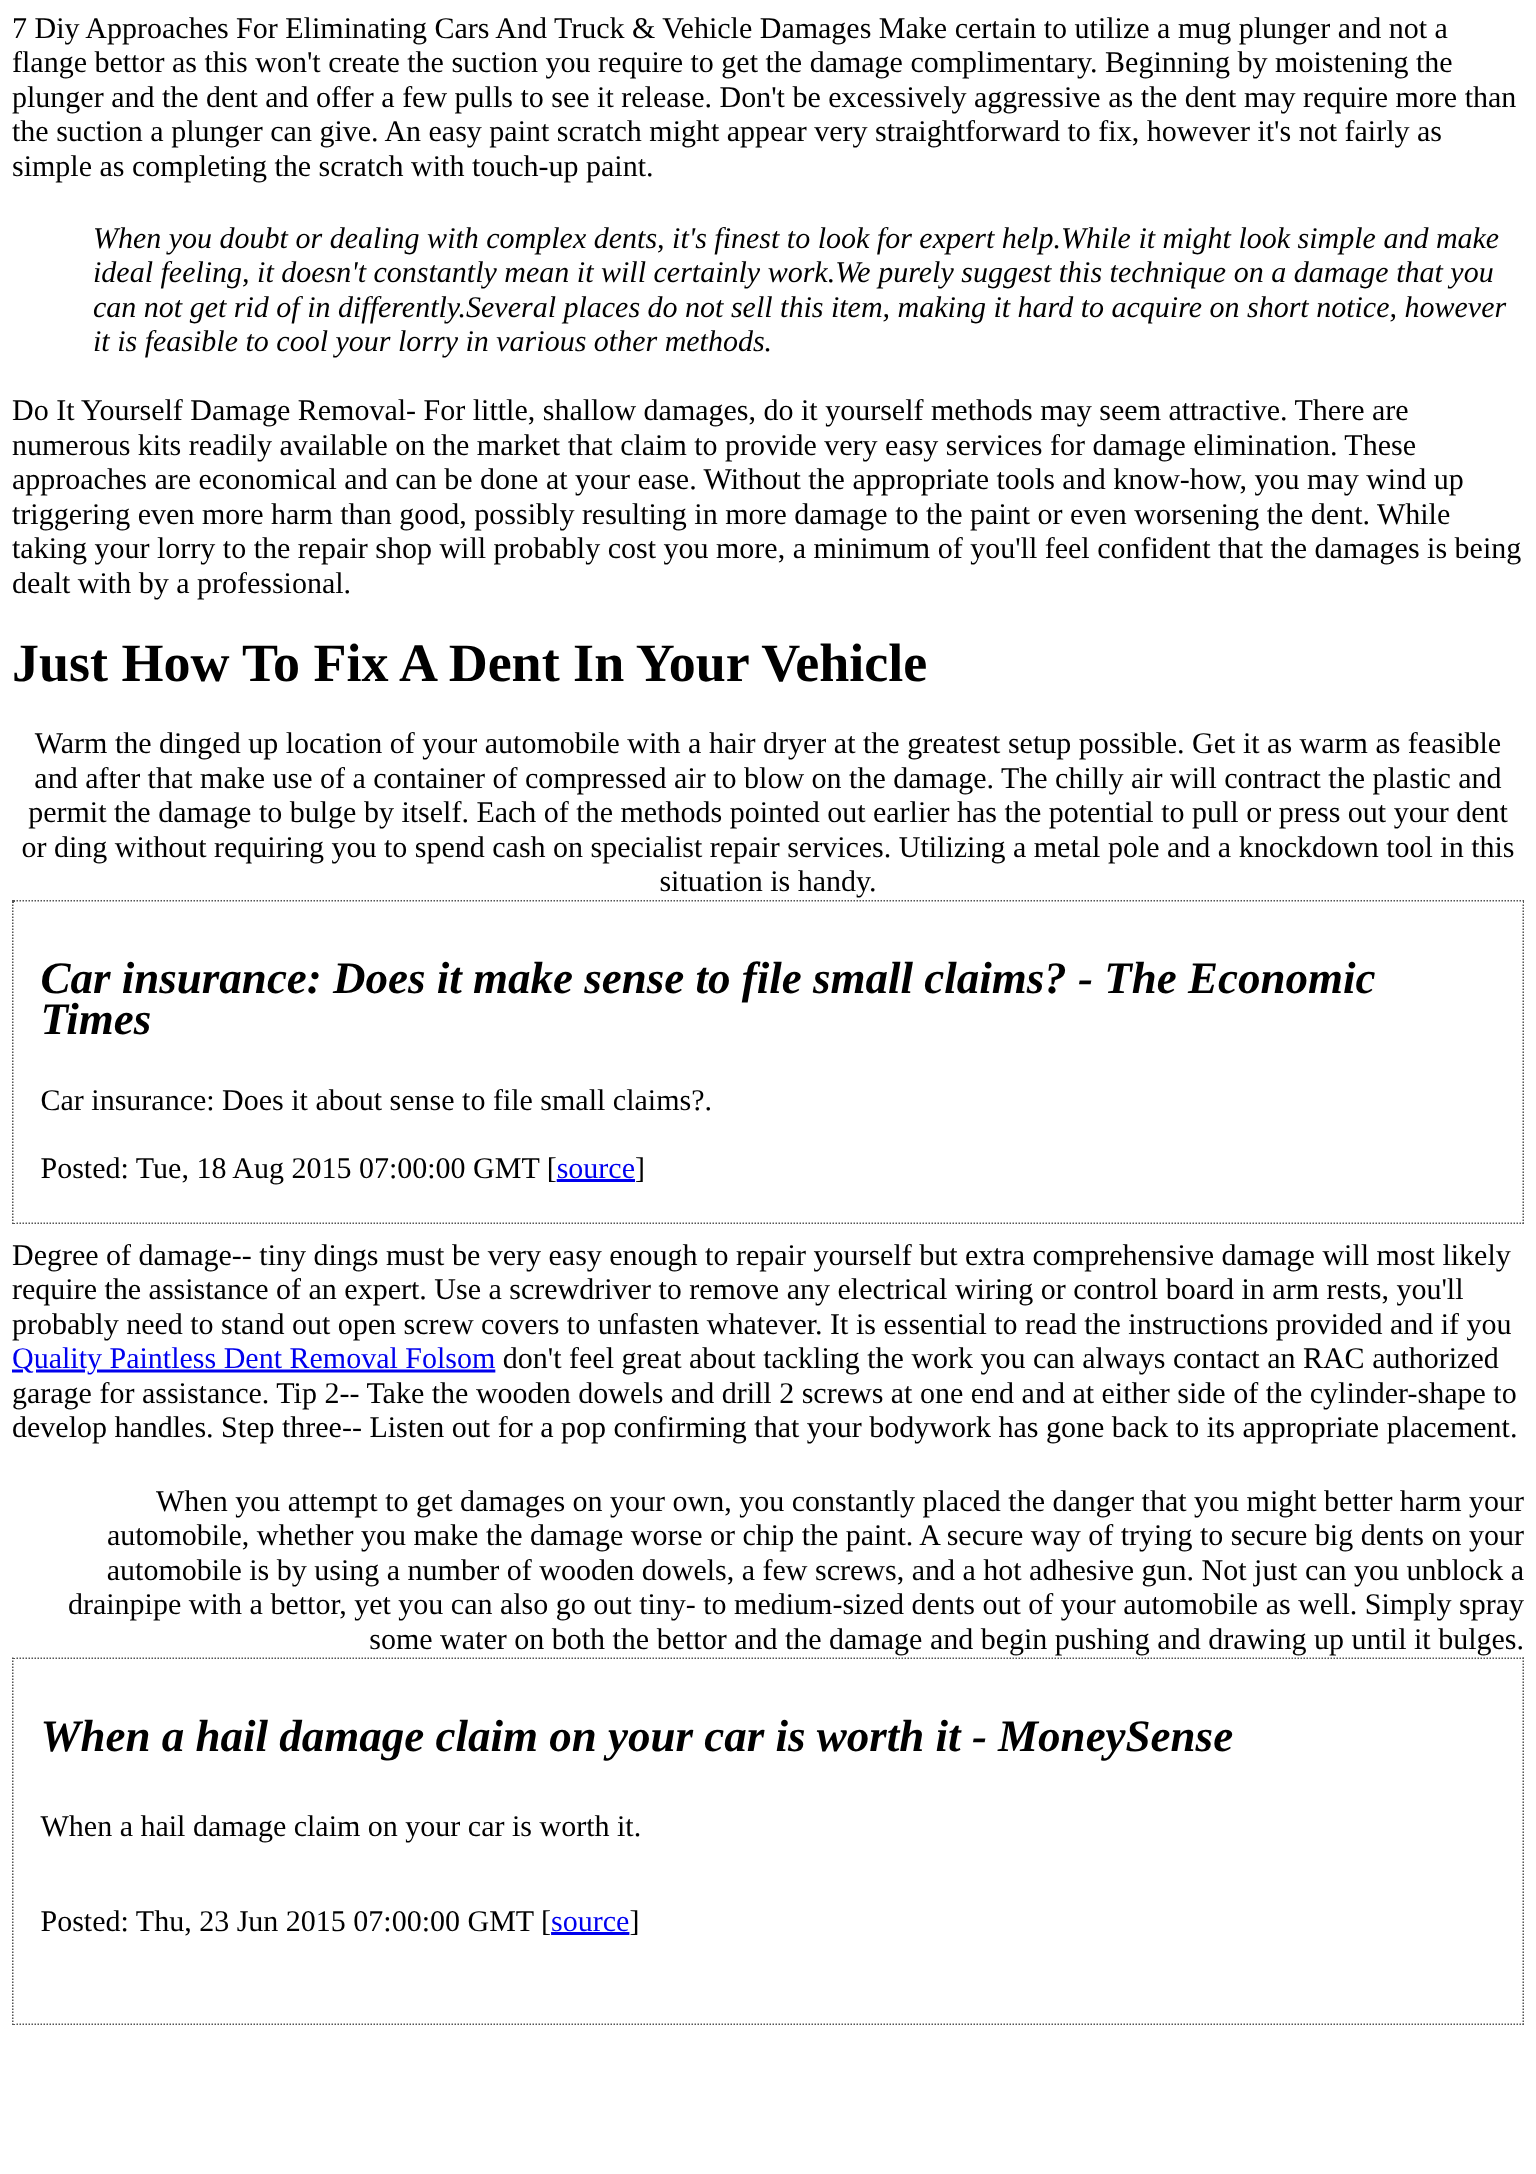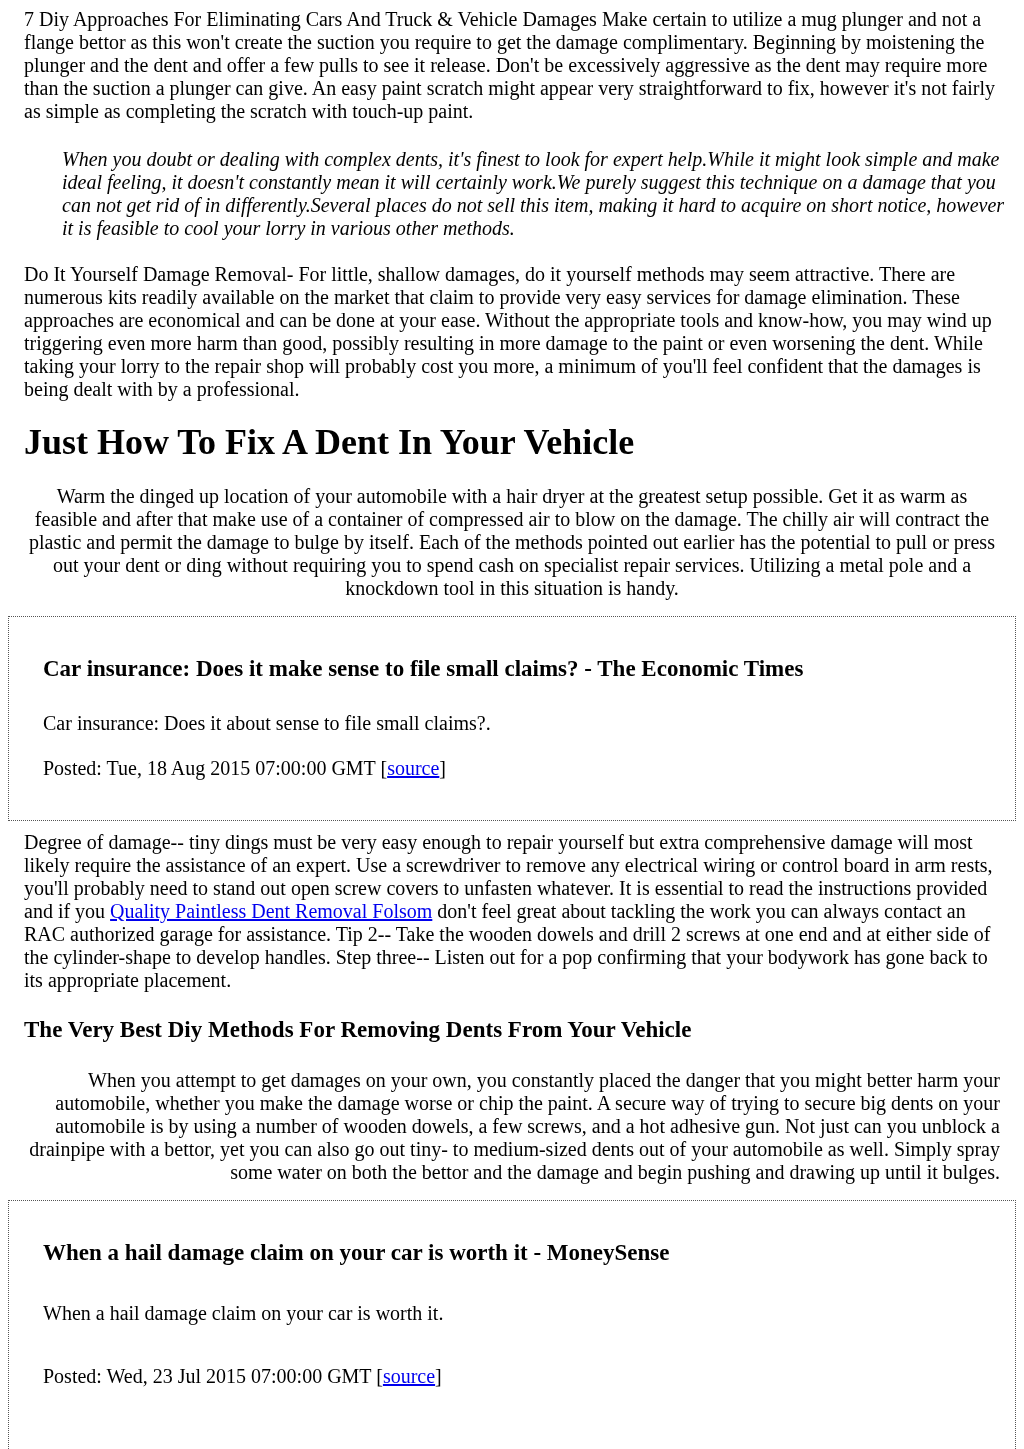--- a/index.html
+++ b/index.html
@@ -14,40 +14,40 @@
     font-family: "Liberation Serif", "DejaVu Serif", serif;
     font-size: 20px;
     line-height: 23px;
     color: var(--text-color, #000000);
   }
   .page {
     padding: 8px 8px 0 8px;
     box-sizing: border-box;
     width: 1024px;
   }
-  p, blockquote, h2, h3 { margin: 16px; padding: 0; }
+  p, blockquote, h2, h3 { margin: 0; padding: 0; }
 
   .par            { margin-top: 23px; }
   .par-first      { margin-top: 0; }
   .quote-par      { margin-top: 25px; margin-left: 54px; margin-right: 8px; font-style: italic; }
   .par-diy        { margin-top: 23px; }
   .heading-xl     { font-size: 36px; line-height: 34px; font-weight: bold; margin-top: 24px; }
   .heading-lg     { font-size: 23px; line-height: 27px; font-weight: bold; margin-top: 24px; }
   .par-warm       { margin-top: 26px; text-align: center; }
   .par-after-box  { margin-top: 10px; }
   .par-attempt    { margin-top: 26px; text-align: right; }
 
   .feed-box {
     margin-top: 0;
     border: 1px dotted var(--border-color, #555555);
     padding: 14px 18px 24px 18px;
   }
   .feed-box-1 { padding-bottom: 24px; }
   .feed-box-2 { padding-bottom: 56px; }
-  .feed-title    { font-size: 23px; line-height: 27px; font-weight: bold; margin-top: 24px; }
+  .feed-title    { font-size: 30px; line-height: 27px; font-weight: bold; margin-top: 24px; font-style: italic; }
   .feed-summary  { margin-top: 30px; }
   .feed-posted   { margin-top: 22px; }
   .feed-box-2 .feed-summary { margin-top: 36px; }
   .feed-box-2 .feed-posted  { margin-top: 40px; }
 
   a.link {
     color: var(--link-color, #0000EE);
     text-decoration: underline;
     cursor: pointer;
   }
@@ -68,23 +68,22 @@
   <p class="par par-warm">Warm the dinged up location of your automobile with a hair dryer at the greatest setup possible. Get it as warm as feasible and after that make use of a container of compressed air to blow on the damage. The chilly air will contract the plastic and permit the damage to bulge by itself. Each of the methods pointed out earlier has the potential to pull or press out your dent or ding without requiring you to spend cash on specialist repair services. Utilizing a metal pole and a knockdown tool in this situation is handy.</p>
 
   <div class="feed-box feed-box-1">
     <h3 class="feed-title">Car insurance: Does it make sense to file small claims? - The Economic Times</h3>
     <p class="par feed-summary">Car insurance: Does it about sense to file small claims?.</p>
     <p class="par feed-posted"><span>Posted: Tue, 18 Aug 2015 07:00:00 GMT [</span><a class="link" href="#">source</a><span>]</span></p>
   </div>
 
   <p class="par par-after-box"><span>Degree of damage-- tiny dings must be very easy enough to repair yourself but extra comprehensive damage will most likely require the assistance of an expert. Use a screwdriver to remove any electrical wiring or control board in arm rests, you'll probably need to stand out open screw covers to unfasten whatever. It is essential to read the instructions provided and if you </span><a class="link" href="#">Quality Paintless Dent Removal Folsom</a><span> don't feel great about tackling the work you can always contact an RAC authorized garage for assistance. Tip 2-- Take the wooden dowels and drill 2 screws at one end and at either side of the cylinder-shape to develop handles. Step three-- Listen out for a pop confirming that your bodywork has gone back to its appropriate placement.</span></p>
 
-  <h3 class="heading-lg">The Very Best Diy Methods For Removing Dents From Your Vehicle</h3>
 
   <p class="par par-attempt">When you attempt to get damages on your own, you constantly placed the danger that you might better harm your automobile, whether you make the damage worse or chip the paint. A secure way of trying to secure big dents on your automobile is by using a number of wooden dowels, a few screws, and a hot adhesive gun. Not just can you unblock a drainpipe with a bettor, yet you can also go out tiny- to medium-sized dents out of your automobile as well. Simply spray some water on both the bettor and the damage and begin pushing and drawing up until it bulges.</p>
 
   <div class="feed-box feed-box-2">
     <h3 class="feed-title">When a hail damage claim on your car is worth it - MoneySense</h3>
     <p class="par feed-summary">When a hail damage claim on your car is worth it.</p>
-    <p class="par feed-posted"><span>Posted: Wed, 23 Jul 2015 07:00:00 GMT [</span><a class="link" href="#">source</a><span>]</span></p>
+    <p class="par feed-posted"><span>Posted: Thu, 23 Jun 2015 07:00:00 GMT [</span><a class="link" href="#">source</a><span>]</span></p>
   </div>
 
 </div>
 
 </body></html>

